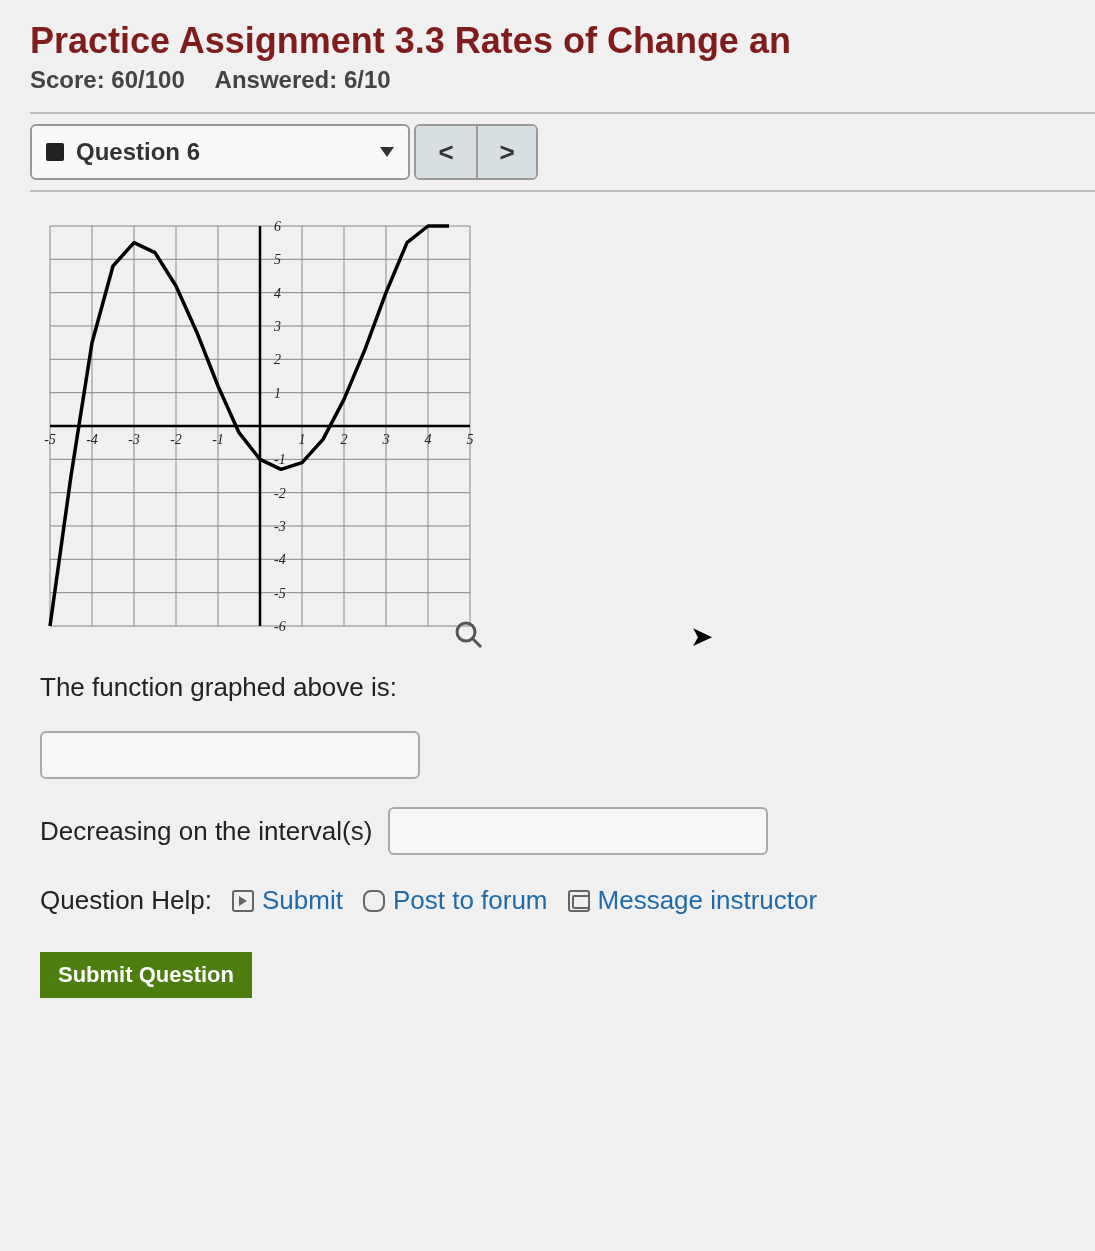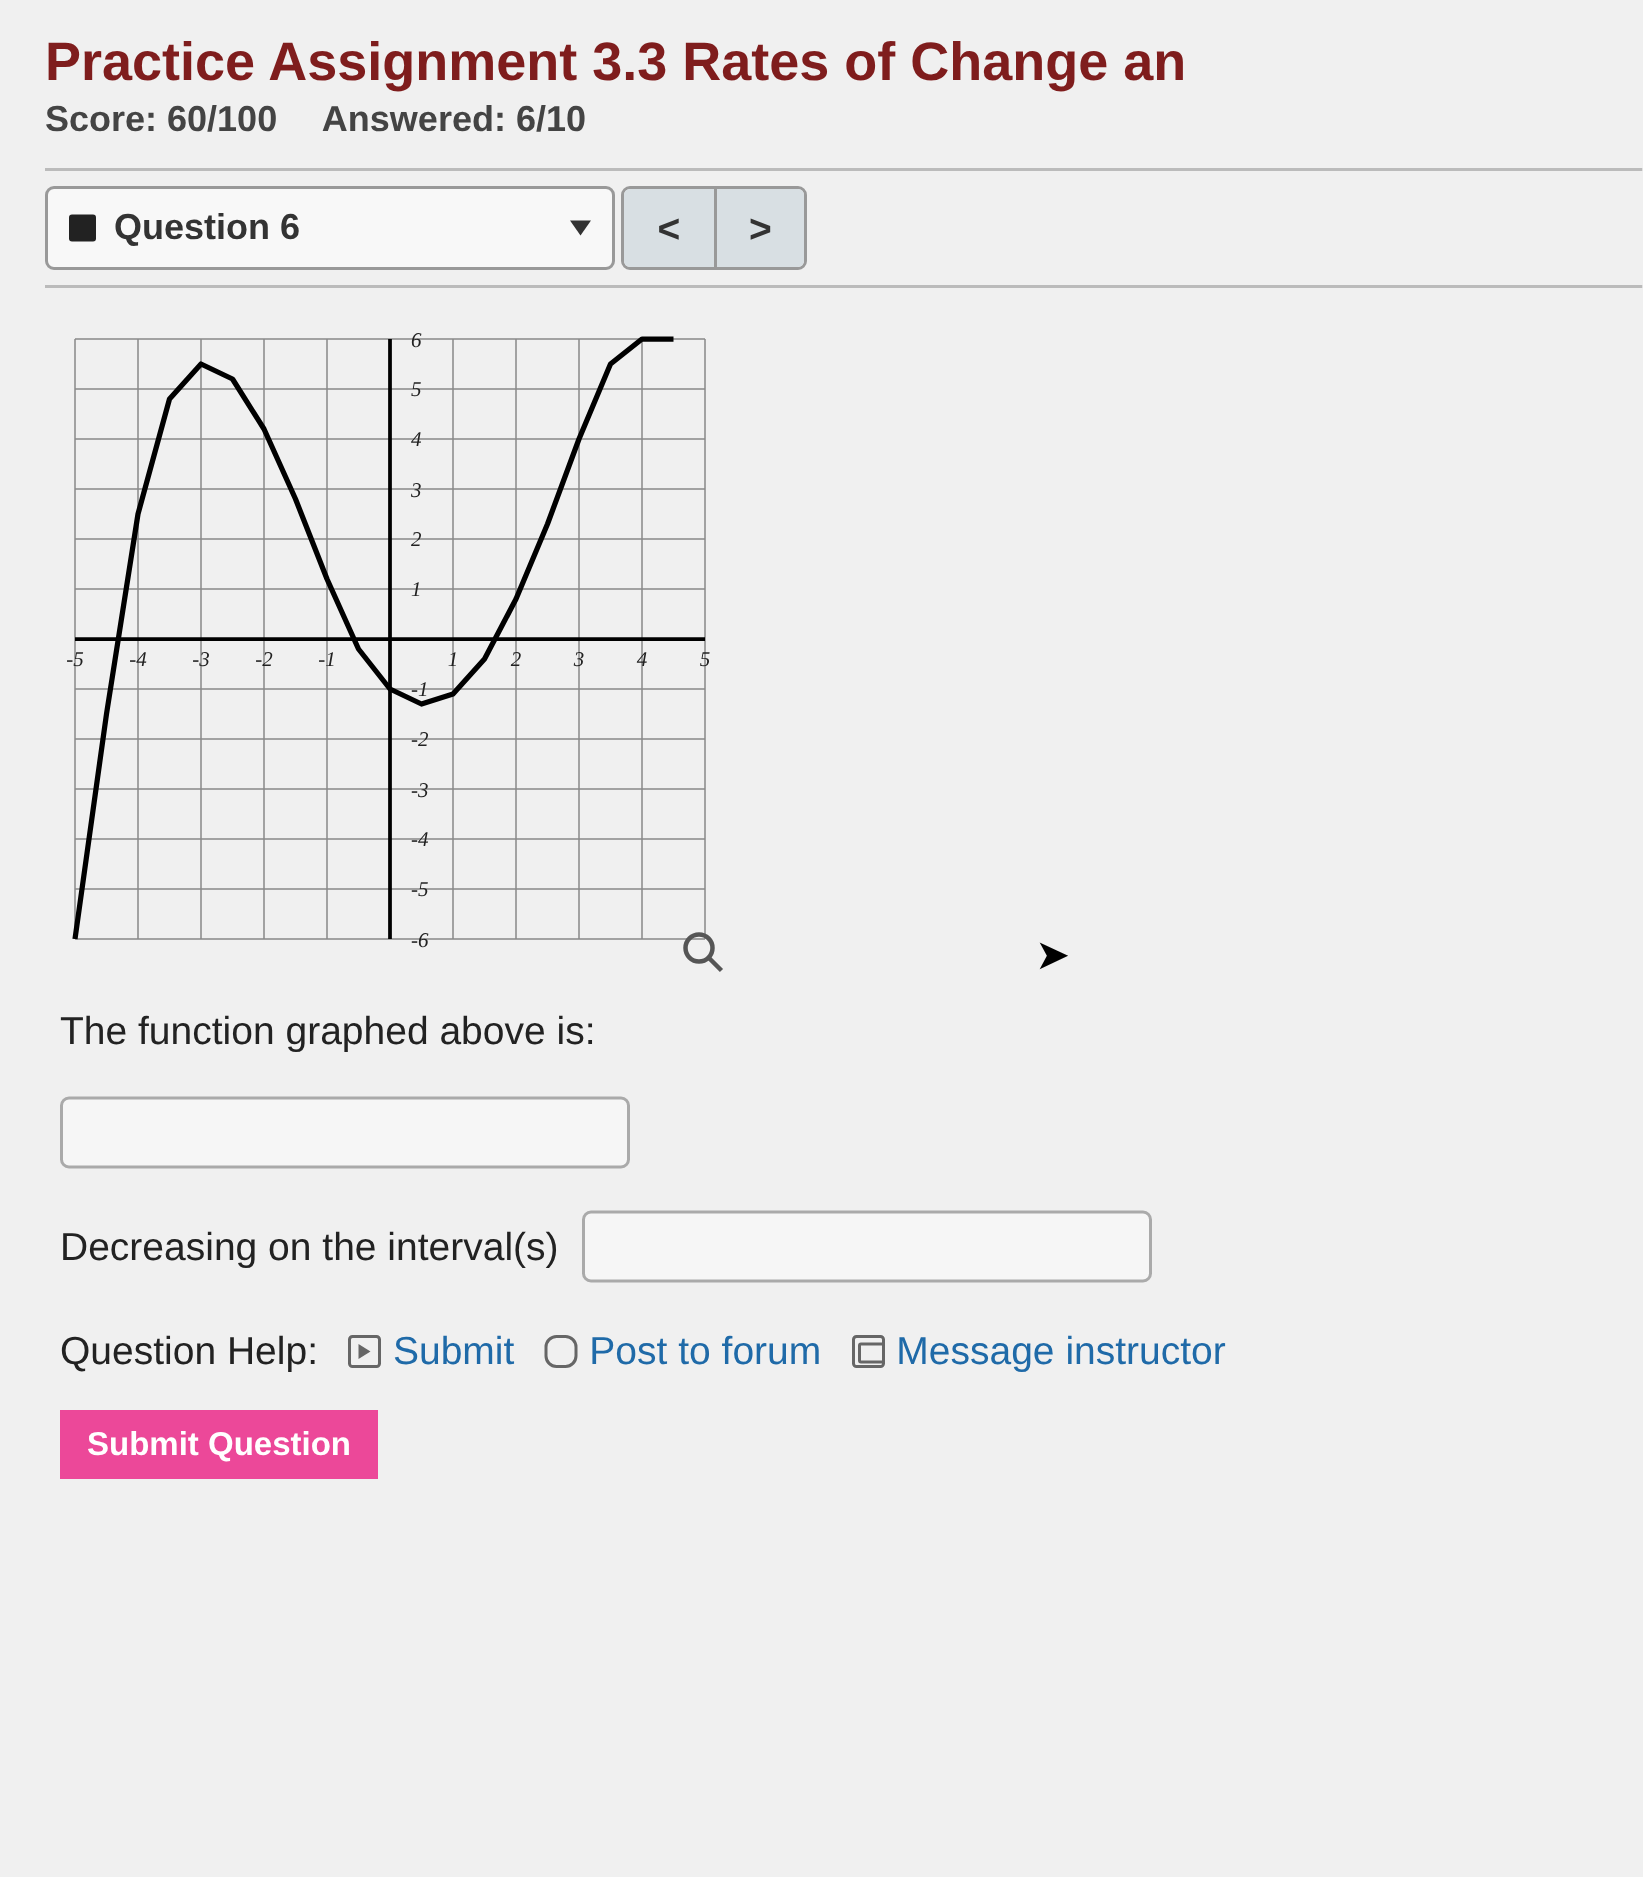--- a/index.html
+++ b/index.html
@@ -89,37 +89,37 @@
     .answer-label { font-size: 26px; color: #222; margin-right: 16px; }
     .answer-input {
       width: 380px; height: 48px;
       border: 2px solid #aaa; border-radius: 6px;
       background: #f6f6f6;
       font-size: 20px; padding: 0 10px;
     }
 
     .help-row {
       font-size: 26px; color: #222;
-      margin: 30px 0 24px 10px;
+      margin: 30px 0 36px 10px;
       display: flex; align-items: center; gap: 10px; flex-wrap: wrap;
     }
     .help-link { color: #1f6aa8; display: inline-flex; align-items: center; gap: 8px; margin-left: 10px; }
     .help-icon { width: 22px; height: 22px; border: 2px solid #666; border-radius: 3px; position: relative; }
     .help-icon.play::after {
       content:""; position:absolute; left:5px; top:4px;
       border-left: 8px solid #666; border-top: 5px solid transparent; border-bottom: 5px solid transparent;
     }
     .help-icon.mail::after {
       content:""; position:absolute; left:2px; top:3px; width:14px; height:10px;
       border:2px solid #666; border-radius:2px;
     }
     .help-icon.chat { border-radius: 8px; }
     .submit-btn {
       display: inline-block;
-      background: #ec4899;
+      background: #4d7c0f;
       color: #fff;
       font-size: 22px;
       font-weight: bold;
       padding: 10px 18px;
       border: none;
       margin-left: 10px;
     }
 
     .cursor-decor {
       position: absolute; left: 690px; top: 620px;

